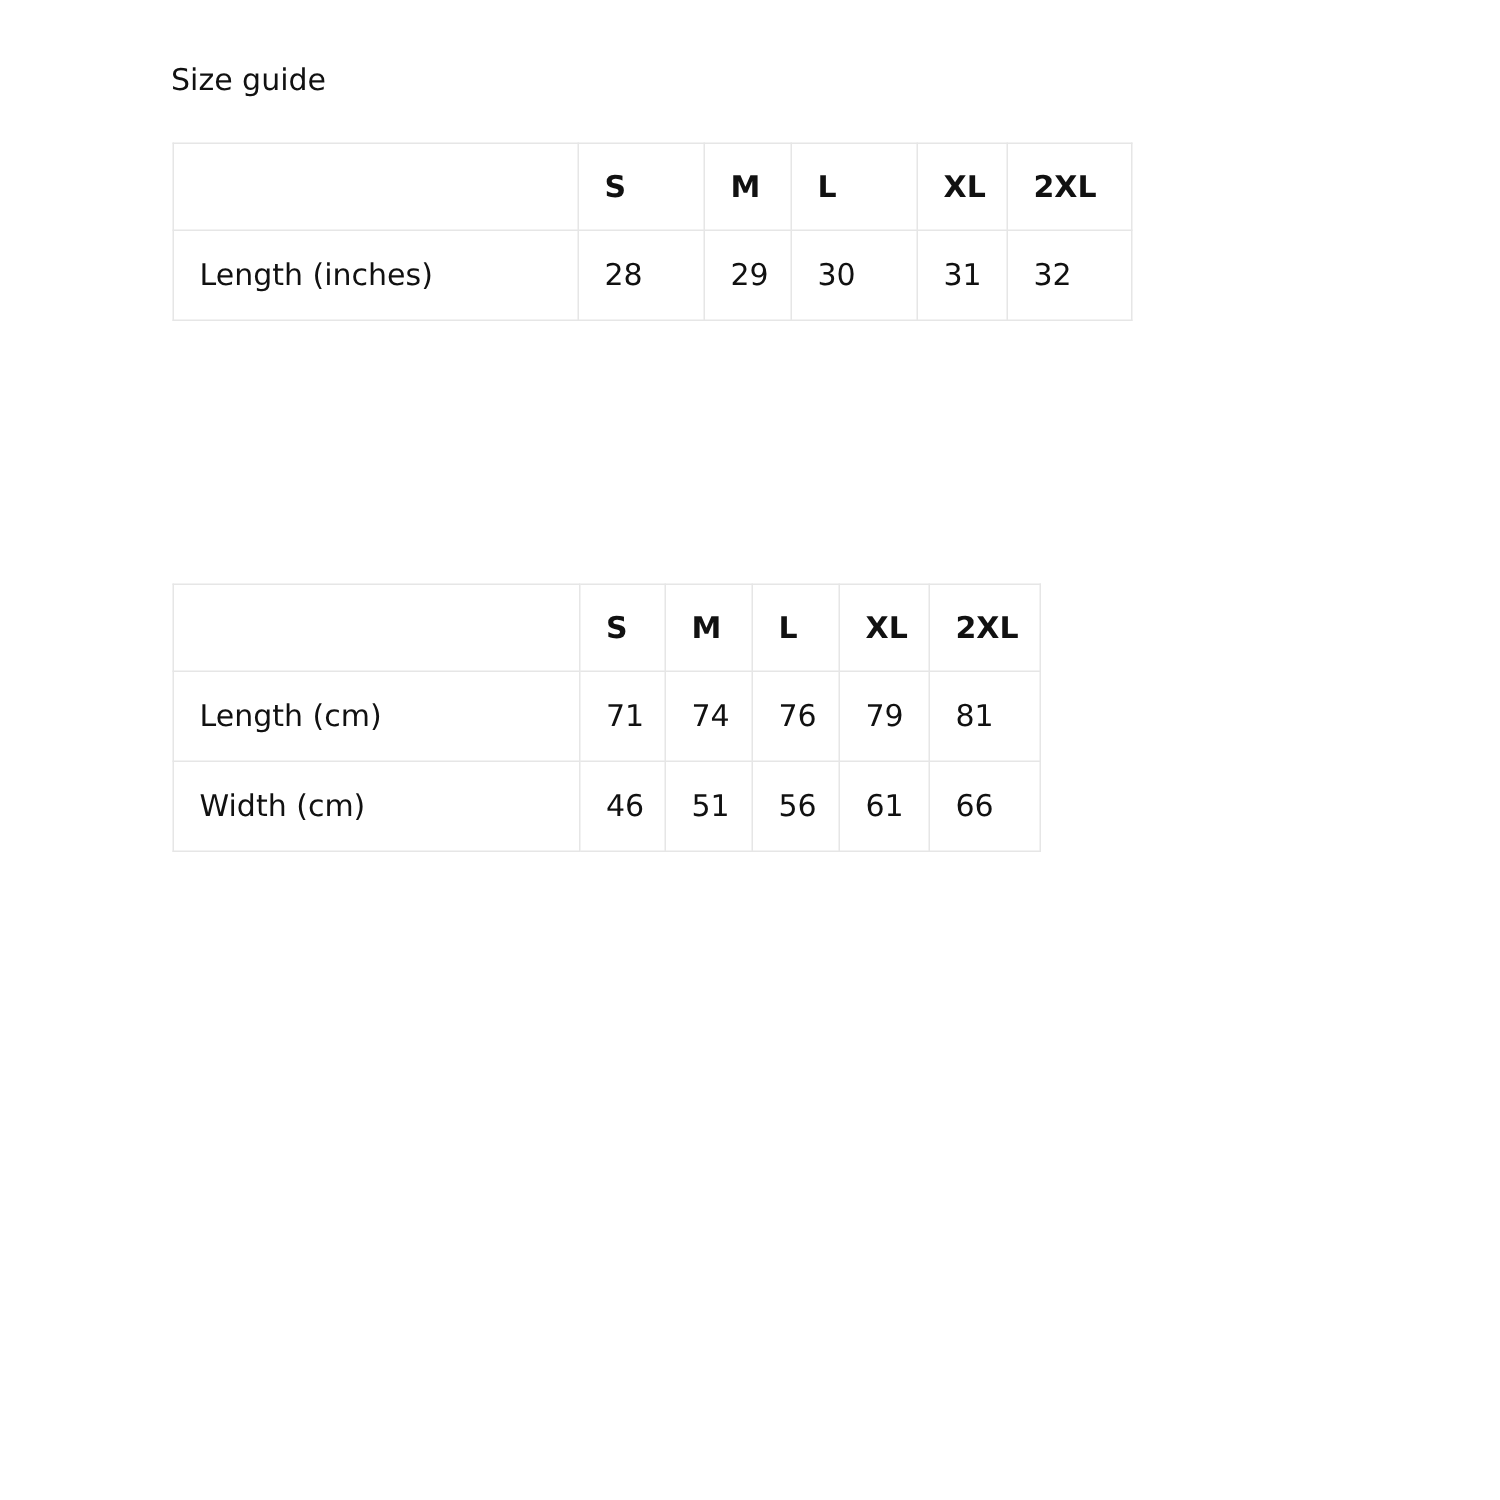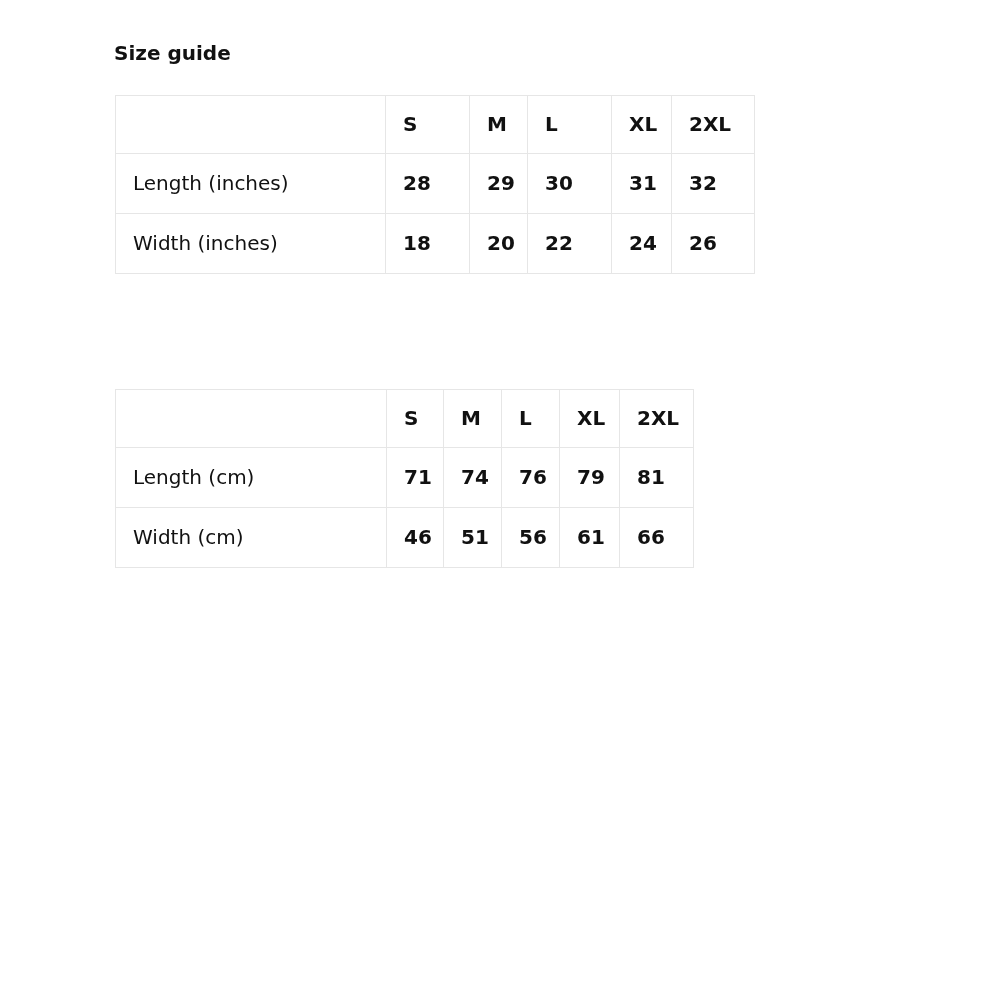--- a/index.html
+++ b/index.html
@@ -14,41 +14,41 @@
     font-family: "DejaVu Sans", "Liberation Sans", sans-serif;
     color: #111111;
   }
   .page-title {
     position: absolute;
     left: 114px;
     top: 40px;
     margin: 0;
     font-size: 20px;
     line-height: 27px;
-    font-weight: 700;
+    font-weight: 400;
     color: #111111;
     white-space: nowrap;
   }
   table.size-table {
     position: absolute;
     border-collapse: collapse;
     table-layout: fixed;
     background: #ffffff;
   }
   table.t1 { left: 115px; top: 95px;  width: 639px; }
   table.t2 { left: 115px; top: 389px; width: 578px; }
   th, td {
     border: 1px solid #e6e6e6;
     font-size: 20px;
     line-height: 27px;
     text-align: left;
     vertical-align: top;
     box-sizing: border-box;
     padding: 16px 17px;
-    font-weight: 700;
+    font-weight: 400;
     color: #111111;
     overflow: hidden;
   }
   th {
     font-weight: 700;
     height: 57px;
     padding-top: 15px;
     padding-bottom: 15px;
   }
   td { height: 59px; }
@@ -79,28 +79,20 @@
       <th>2XL</th>
     </tr>
     <tr>
       <td class="row-label">Length (inches)</td>
       <td>28</td>
       <td>29</td>
       <td>30</td>
       <td>31</td>
       <td>32</td>
     </tr>
-    <tr>
-      <td class="row-label">Width (inches)</td>
-      <td>18</td>
-      <td>20</td>
-      <td>22</td>
-      <td>24</td>
-      <td>26</td>
-    </tr>
   </tbody>
 </table>
 
 <table class="size-table t2">
   <colgroup>
     <col style="width:271px">
       <col style="width:57px">
       <col style="width:58px">
     <col style="width:58px">
       <col style="width:60px">

